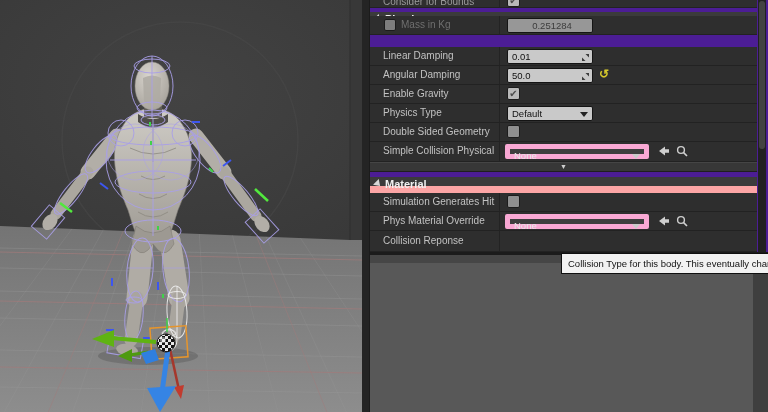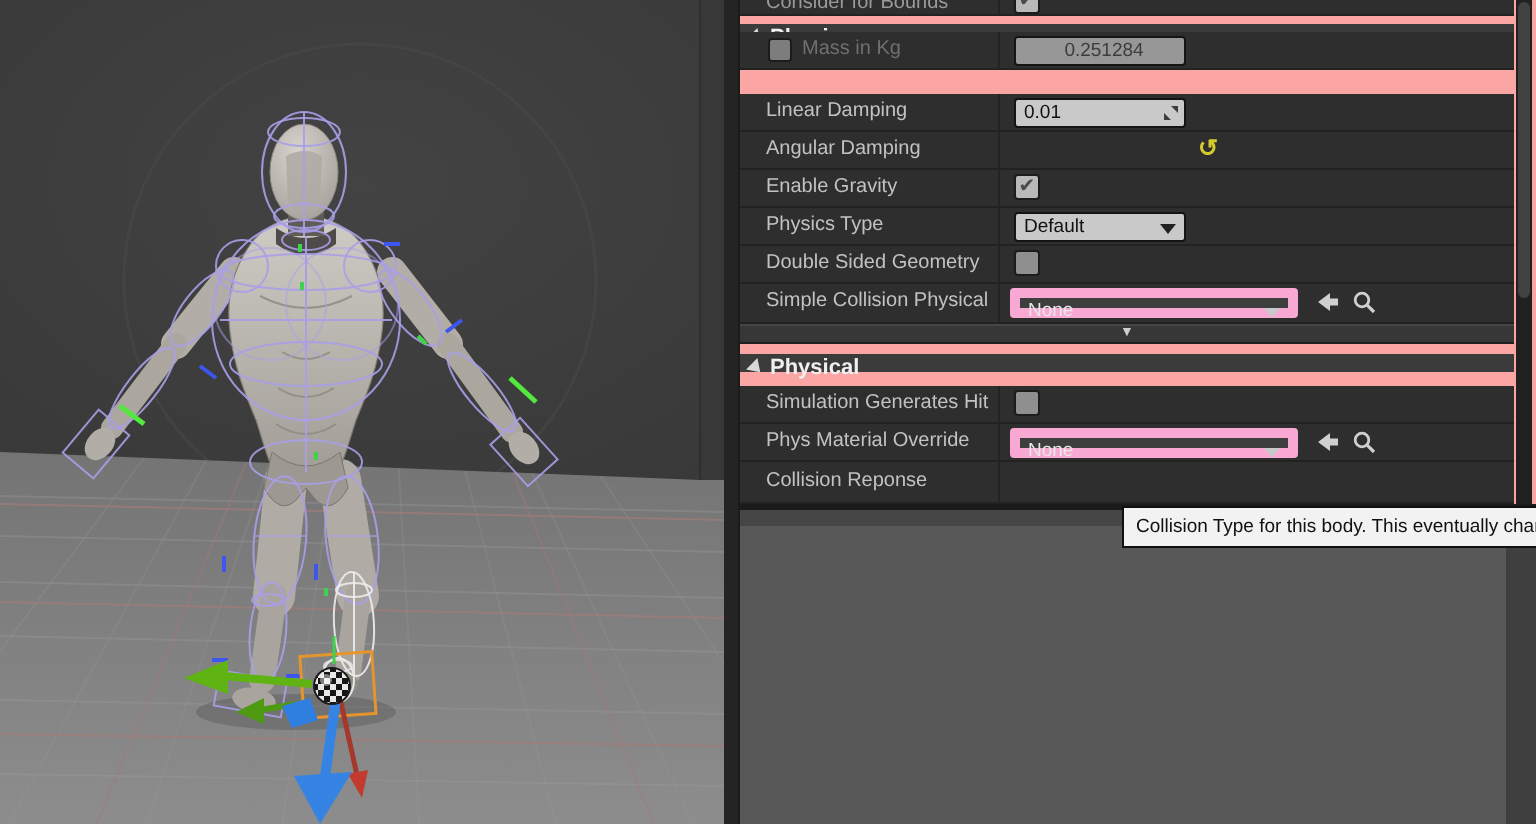--- a/index.html
+++ b/index.html
@@ -2,21 +2,21 @@
 <html><head>
 <meta charset="utf-8">
 <style>
   html,body{margin:0;padding:0;background:#111;}
   .screen{position:relative;width:768px;height:412px;overflow:hidden;background:#262626;
     font-family:"Liberation Sans",sans-serif;-webkit-font-smoothing:antialiased;}
   
   .viewport{position:absolute;left:0;top:0;width:362px;height:412px;}
   .splitter{position:absolute;left:362px;top:0;width:8px;height:412px;background:#242424;border-right:1px solid #1b1b1b;box-sizing:border-box;}
   
-  .details{position:absolute;left:370px;top:0;width:398px;height:412px;background:#fca5a5;font-size:10px;color:#c6c6c6;}
+  .details{position:absolute;left:370px;top:0;width:398px;height:412px;background:#4c1d95;font-size:10px;color:#c6c6c6;}
   .row{position:absolute;left:0;width:387px;height:19px;background:#2e2e2e;border-bottom:1px solid #222;box-sizing:border-box;}
   .row .lbl{position:absolute;left:13px;top:0;width:114px;line-height:18px;white-space:nowrap;overflow:hidden;color:#c2c2c2;}
   .row .lbl.dis{color:#6f6f6f;left:31px;}
   .vline{position:absolute;left:129px;top:0;bottom:0;width:1px;background:#232323;}
   .cat{position:absolute;left:0;width:387px;height:16px;background:#3b3b3b;border-bottom:7px solid #fca5a5;box-sizing:border-box;}
   .cat .cat-lbl{position:absolute;left:15px;top:0;line-height:15px;font-weight:bold;font-size:11px;color:#f0f0f0;}
   .tri{position:absolute;left:4px;top:4px;width:0;height:0;border-left:4px solid transparent;border-right:4px solid transparent;border-top:6px solid #d8d8d8;transform:rotate(-45deg);}
   .field{position:absolute;left:137px;top:2px;width:86px;height:15px;background:#c9c9c9;border:1px solid #141414;border-radius:2px;box-sizing:border-box;color:#111;font-size:9.5px;line-height:13px;padding-left:4px;white-space:nowrap;}
   .field.dis{background:#979797;color:#3c3c3c;text-align:center;}
   .spin{position:absolute;right:2px;top:2px;}
@@ -272,20 +272,29 @@
               <polygon points="1,8 1,4.5 4.5,8" fill="#3c3c3c"></polygon>
               <polygon points="8,1 4.5,1 8,4.5" fill="#3c3c3c"></polygon>
             </svg>
         </span>
       </span>
     </div>
 
     <div class="row" style="top:66px">
       <span class="lbl">Angular Damping</span>
       <span class="vline"></span>
+      <span class="field">
+        <span>50.0</span>
+        <span class="spin">
+          <svg width="9" height="9">
+              <polygon points="1,8 1,4.5 4.5,8" fill="#3c3c3c"></polygon>
+              <polygon points="8,1 4.5,1 8,4.5" fill="#3c3c3c"></polygon>
+            </svg>
+        </span>
+      </span>
       <span class="reset">↺</span>
     </div>
 
     <div class="row" style="top:85px">
       <span class="lbl">Enable Gravity</span>
       <span class="vline"></span>
       <span class="cb">✔</span>
     </div>
 
     <div class="row" style="top:123px">
@@ -320,21 +329,21 @@
             <circle cx="6" cy="6" r="3.4" fill="none" stroke="#cfcfcf" stroke-width="1.4"></circle>
             <line x1="8.6" y1="8.6" x2="12" y2="12" stroke="#cfcfcf" stroke-width="1.6"></line>
           </svg>
       </span>
     </div>
 
     <div class="expander" style="top:162px">▼</div>
 
     <div class="cat" style="top:177px">
       <span class="tri"></span>
-      <span class="cat-lbl">Physical</span>
+      <span class="cat-lbl">Material</span>
     </div>
 
     <div class="row" style="top:193px">
       <span class="lbl">Simulation Generates Hit Eve</span>
       <span class="vline"></span>
       <span class="cb un"></span>
     </div>
 
     <div class="row" style="top:212px">
       <span class="lbl">Phys Material Override</span>

